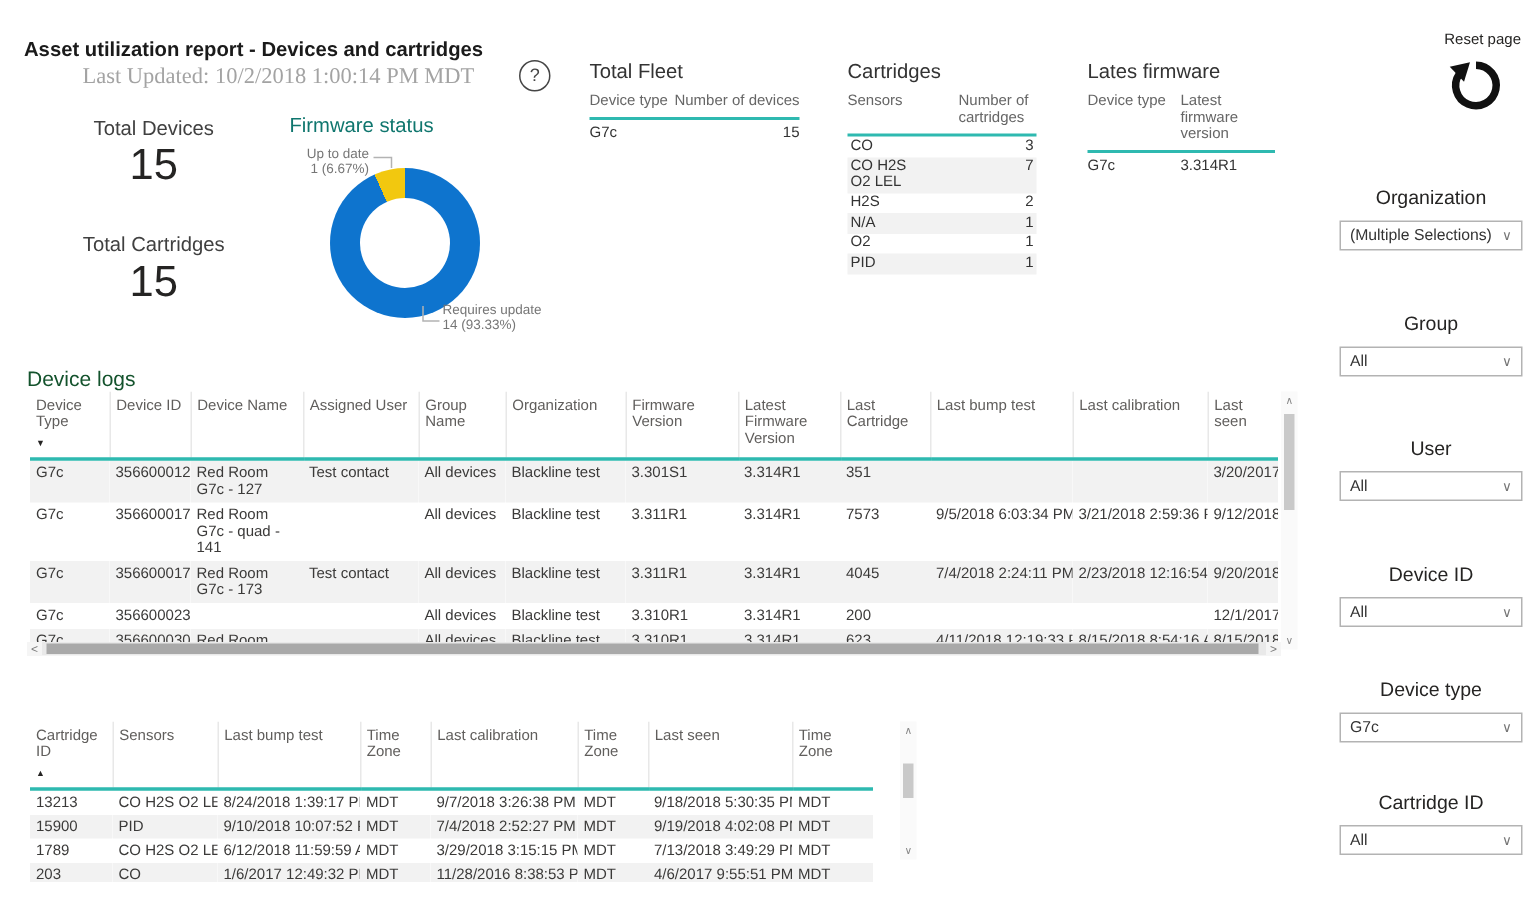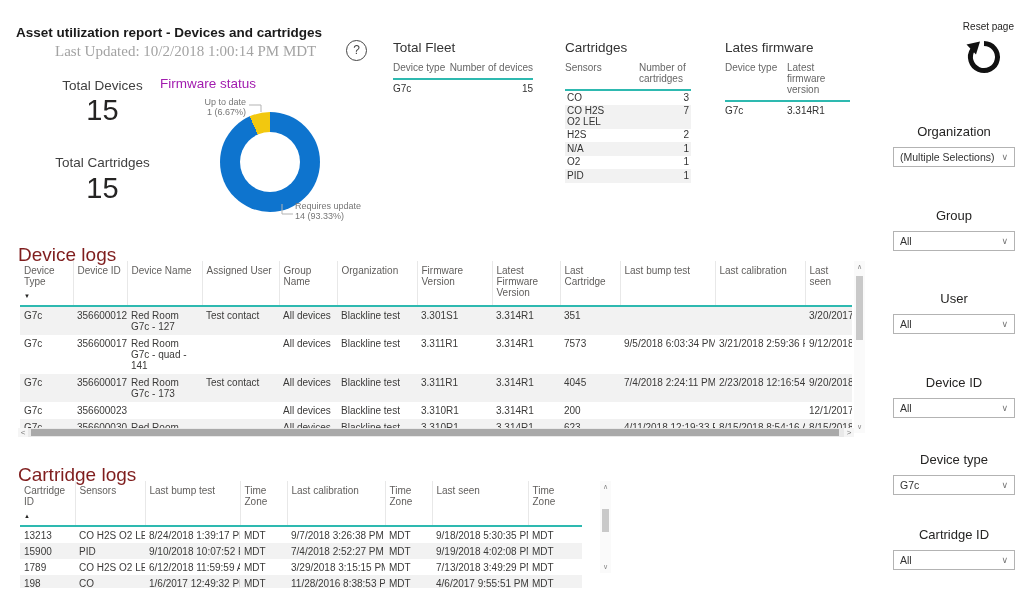--- a/index.html
+++ b/index.html
@@ -11,21 +11,21 @@
   #report-title { left:16px; top:25px; font-size:13.5px; font-weight:bold; color:#1a1a1a; }
   #last-updated { left:55px; top:43px; font-family:"Liberation Serif", serif; font-size:15px; color:#a3a3a3; }
   #help { left:346px; top:40px; width:21px; height:21px; border:1.5px solid #454545; border-radius:50%;
     text-align:center; font-size:12px; line-height:18px; color:#454545; cursor:pointer; }
 
   
   .kpi-label { left:30px; width:145px; text-align:center; font-size:13.5px; color:#404040; }
   .kpi-value { left:30px; width:145px; text-align:center; font-size:29px; font-weight:300; color:#252423; }
 
   
-  #fw-title { left:160px; top:76px; font-size:13.5px; color:#a21caf; }
+  #fw-title { left:193px; top:76px; font-size:13.5px; color:#0f766e; }
   #donut { left:220px; top:112px; width:100px; height:100px; border-radius:50%; }
   #donut::after { content:""; position:absolute; inset:20px; background:#fff; border-radius:50%; }
   .callout { font-size:9px; line-height:10px; color:#767676; }
   #callout-up { left:158px; top:97px; width:88px; text-align:right; }
   #callout-req { left:295px; top:201px; width:90px; text-align:left; }
   #leader-lines { left:170px; top:90px; width:220px; height:140px; }
 
   
   .card { font-size:10px; }
   .card h3 { font-size:13.5px; font-weight:normal; color:#333; margin-bottom:7px; }
@@ -51,21 +51,21 @@
   .filter-group:nth-of-type(1){top:0} .filter-group:nth-of-type(2){top:84px}
   .filter-group:nth-of-type(3){top:167px} .filter-group:nth-of-type(4){top:251px}
   .filter-group:nth-of-type(5){top:328px} .filter-group:nth-of-type(6){top:403px}
   .filter-label { text-align:center; font-size:13px; color:#252423; }
   .dropdown { margin-top:8px; height:20px; border:1px solid #b3b3b3; background:#fff;
     display:flex; align-items:center; padding:0 6px; cursor:pointer; }
   .dd-value { flex:1; font-size:10.5px; color:#333; white-space:nowrap; overflow:hidden; }
   .dd-chevron { font-size:9px; color:#757575; }
 
   
-  .panel h2 { font-size:19px; font-weight:normal; color:#7f1d1d; }
+  .panel h2 { font-size:14px; font-weight:normal; color:#14532d; }
   #device-logs { left:18px; top:244px; width:846px; height:198px; }
   #cartridge-logs { left:18px; top:464px; width:600px; height:128px; }
   .tbl-wrap { position:absolute; top:17px; left:2px; overflow:hidden; }
   #device-logs .tbl-wrap { width:832px; height:167px; }
   #cartridge-logs .tbl-wrap { width:562px; height:107px; }
   table.grid { border-collapse:collapse; table-layout:fixed; font-size:10px; color:#3b3a39; }
   .grid th { font-weight:normal; color:#605e5c; text-align:left; vertical-align:top;
     padding:4px 4px 3px 4px; line-height:11px; border-left:1px solid #e8e8e8;
     border-bottom:2px solid var(--teal,#2eb9b0); cursor:pointer; }
   .grid th:first-child { border-left:none; }
@@ -365,21 +365,20 @@
     <span class="arr down">∨</span>
   </div>
   <div class="hscroll">
     <span class="arr left">&lt;</span>
     <div class="hthumb"></div>
     <span class="arr right">&gt;</span>
   </div>
 </div>
 
 <div class="abs panel" id="cartridge-logs">
-  <h2>Cartridge logs</h2>
   <div class="tbl-wrap">
     <table class="grid" id="cart-table">
       <colgroup>
         <col style="width:55px">
           <col style="width:70px">
           <col style="width:95px">
           <col style="width:47px">
         <col style="width:98px">
           <col style="width:47px">
           <col style="width:96px">
@@ -426,21 +425,21 @@
             <td>CO H2S O2 LEL</td>
             <td>6/12/2018 11:59:59 AM</td>
             <td>MDT</td>
             <td>3/29/2018 3:15:15 PM</td>
             <td>MDT</td>
             <td>7/13/2018 3:49:29 PM</td>
             <td>MDT</td>
           </tr>
 
           <tr>
-            <td>198</td>
+            <td>203</td>
             <td>CO</td>
             <td>1/6/2017 12:49:32 PM</td>
             <td>MDT</td>
             <td>11/28/2016 8:38:53 PM</td>
             <td>MDT</td>
             <td>4/6/2017 9:55:51 PM</td>
             <td>MDT</td>
           </tr>
 
         </tbody>

